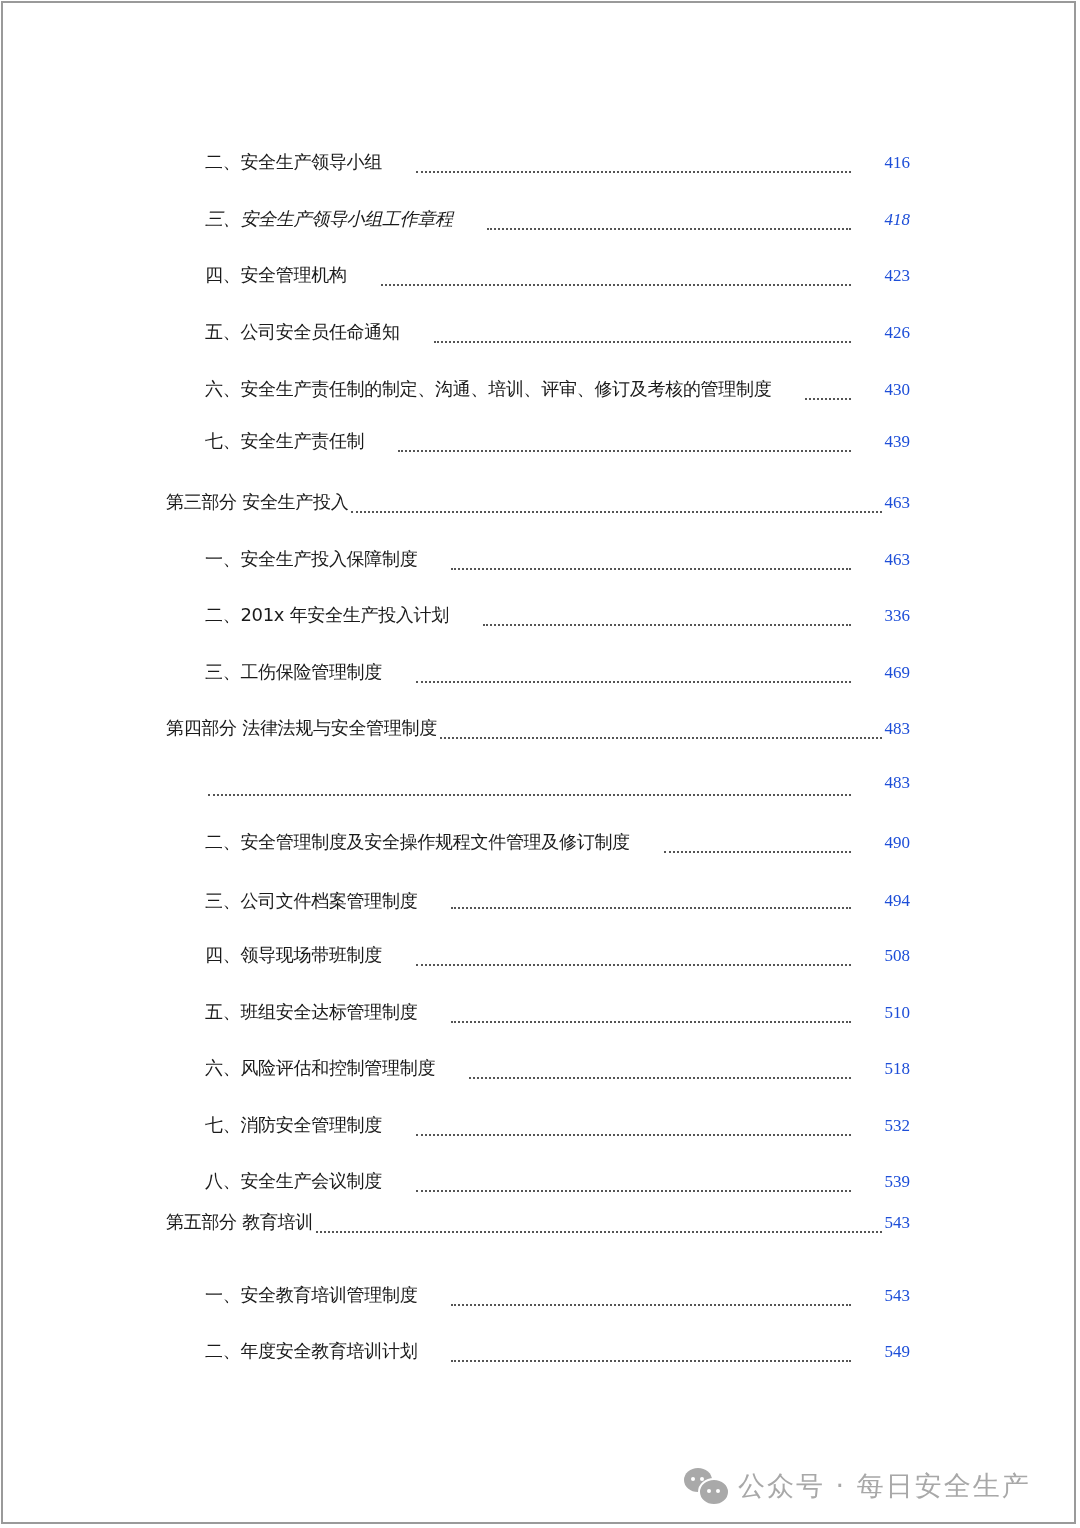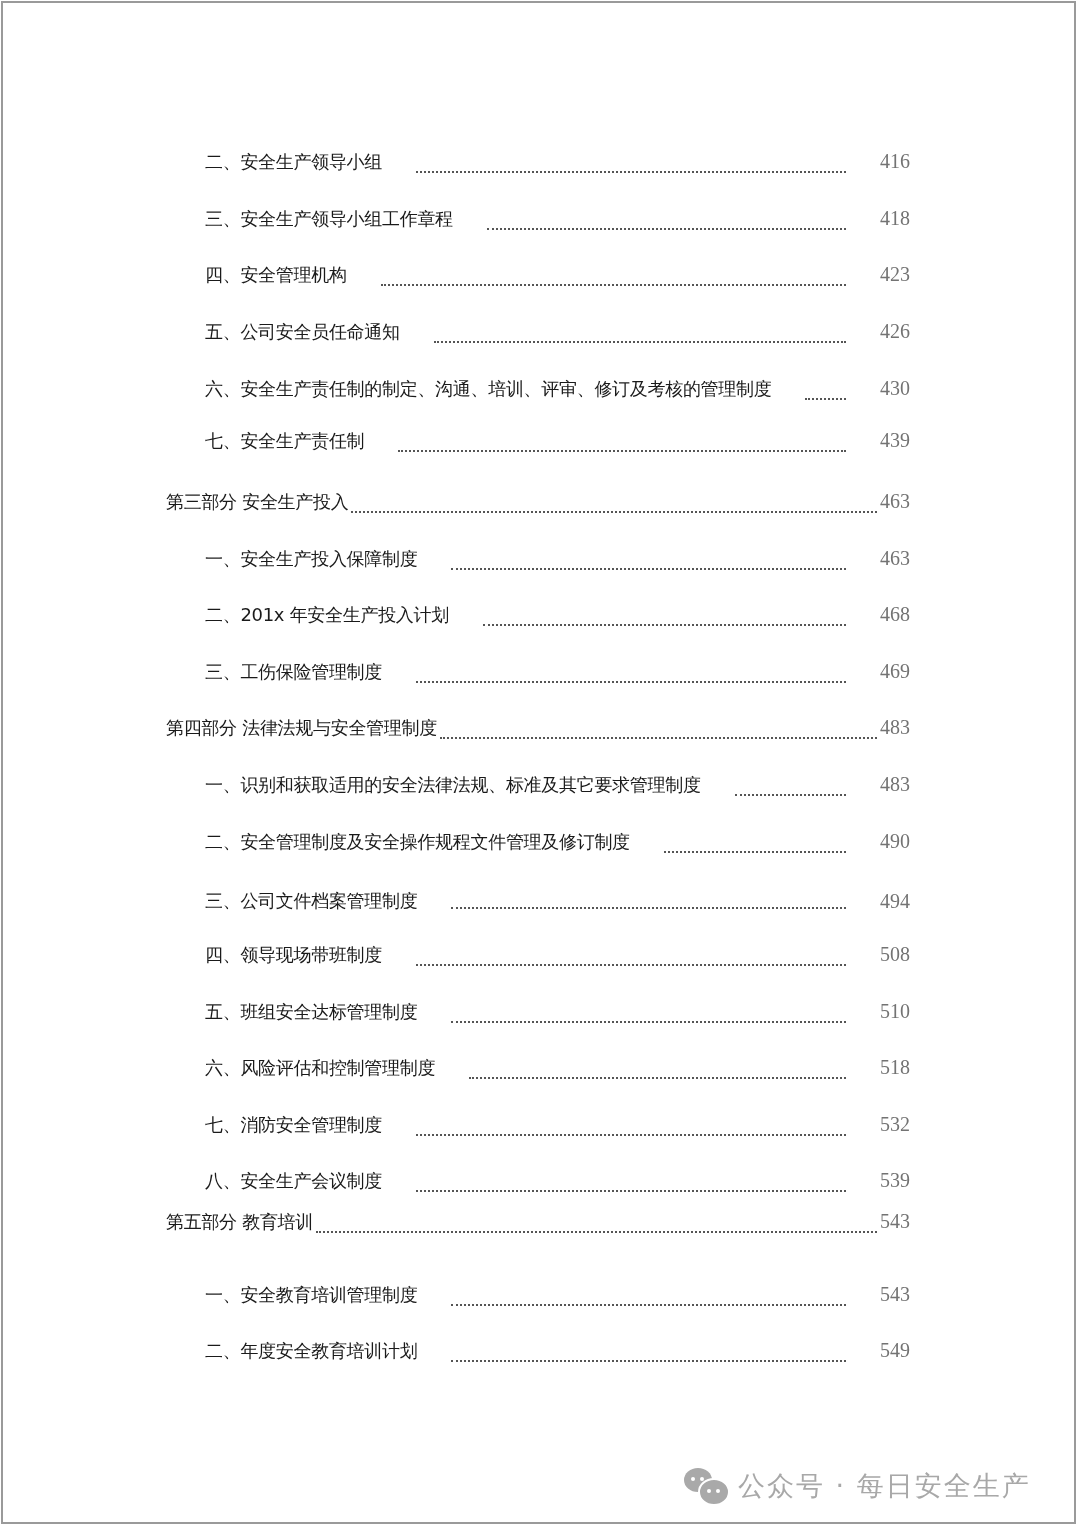--- a/index.html
+++ b/index.html
@@ -4,39 +4,39 @@
 <style>
   html, body { margin:0; padding:0; background:#ffffff; }
   body { width:1080px; height:1528px; position:relative; overflow:hidden; font-family:"DejaVu Sans", sans-serif; }
   .page-frame { position:absolute; left:1px; top:1px; width:1075px; height:1523px; border:2px solid #9a9a9a; background:#fff; box-sizing:border-box; }
   .toc { position:absolute; left:0; top:0; width:100%; }
   .toc-row { position:absolute; display:flex; align-items:baseline; height:30px; right:164px; }
   .toc-row.level-1 { left:163px; }
   .toc-row.level-2 { left:202px;gap:31px; }
   .toc-title { font-size:18px; color:#1a1a1a; white-space:nowrap; letter-spacing:-0.3px; }
   .toc-leader { flex:1; margin:0 3px; border-bottom:2px dotted #555; height:0; align-self:flex-end; margin-bottom:7px; }
-  .toc-page { font-family:"Liberation Serif", serif; font-size:20px; color:#737373; white-space:nowrap; }
+  .toc-page { font-family:"Liberation Serif", serif; font-size:17px; color:#1d4ed8; white-space:nowrap; }
   .watermark { position:absolute; left:684px; top:1464px; height:40px; display:flex; align-items:flex-end; color:#a8a8a8; font-size:27px; letter-spacing:2px; }
   .wechat-icon { width:46px; height:38px; margin-right:8px; position:relative; }
   .bubble { position:absolute; background:#a9a9a9; border-radius:50%; }
   .b1 { left:0; top:2px; width:28px; height:24px; }
   .b2 { left:14px; top:12px; width:28px; height:24px; border:2px solid #fff; }
   .eye { position:absolute; width:4px; height:4px; background:#fff; border-radius:50%; }
 </style>
 </head>
 <body>
 
 <div class="page-frame">
   <div class="toc" id="toc">
       <div class="toc-row level-2" style="top: 147px;">
         <span class="toc-title">二、安全生产领导小组</span>
         <span class="toc-leader"></span>
         <span class="toc-page">416</span>
       </div>
-      <div class="toc-row level-2" style="top: 204px;">
+      <div class="toc-row level-2" style="top: 204px; font-style: italic;">
         <span class="toc-title">三、安全生产领导小组工作章程</span>
         <span class="toc-leader"></span>
         <span class="toc-page">418</span>
       </div>
       <div class="toc-row level-2" style="top: 260px;">
         <span class="toc-title">四、安全管理机构</span>
         <span class="toc-leader"></span>
         <span class="toc-page">423</span>
       </div>
       <div class="toc-row level-2" style="top: 317px;">
@@ -60,34 +60,33 @@
         <span class="toc-page">463</span>
       </div>
       <div class="toc-row level-2" style="top: 544px;">
         <span class="toc-title">一、安全生产投入保障制度</span>
         <span class="toc-leader"></span>
         <span class="toc-page">463</span>
       </div>
       <div class="toc-row level-2" style="top: 600px;">
         <span class="toc-title">二、201x 年安全生产投入计划</span>
         <span class="toc-leader"></span>
-        <span class="toc-page">468</span>
+        <span class="toc-page">336</span>
       </div>
       <div class="toc-row level-2" style="top: 657px;">
         <span class="toc-title">三、工伤保险管理制度</span>
         <span class="toc-leader"></span>
         <span class="toc-page">469</span>
       </div>
       <div class="toc-row level-1" style="top: 713px;">
         <span class="toc-title">第四部分  法律法规与安全管理制度</span>
         <span class="toc-leader"></span>
         <span class="toc-page">483</span>
       </div>
       <div class="toc-row level-2" style="top: 770px;">
-        <span class="toc-title">一、识别和获取适用的安全法律法规、标准及其它要求管理制度</span>
         <span class="toc-leader"></span>
         <span class="toc-page">483</span>
       </div>
       <div class="toc-row level-2" style="top: 827px;">
         <span class="toc-title">二、安全管理制度及安全操作规程文件管理及修订制度</span>
         <span class="toc-leader"></span>
         <span class="toc-page">490</span>
       </div>
       <div class="toc-row level-2" style="top: 883px; align-items: center;">
         <span class="toc-title">三、公司文件档案管理制度</span>

